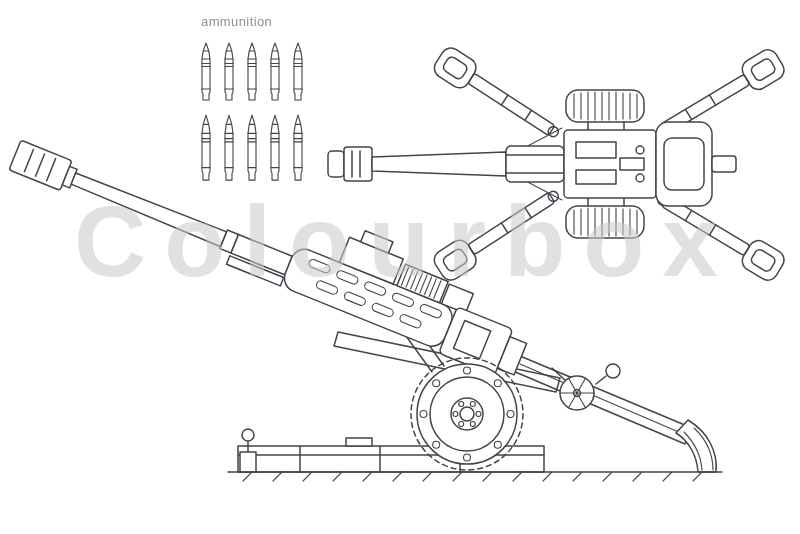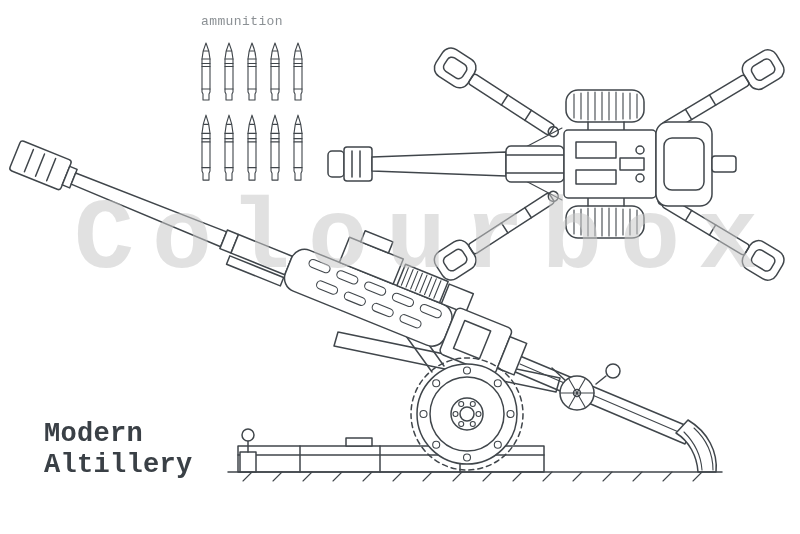--- a/index.html
+++ b/index.html
@@ -1,18 +1,18 @@
 <!DOCTYPE html>
 <html style="--line: #40464b; --wm-color: rgba(201,201,201,0.55); --title-color: #3a4046; --ammo-label-color: #8b9094;"><head>
 <meta charset="utf-8">
 <style>
   html,body{margin:0;padding:0;background:#ffffff;}
   .stage{
     position:relative;width:800px;height:534px;background:#ffffff;
-    overflow:hidden;font-family:Liberation Mono, monospace;
+    overflow:hidden;font-family:Liberation Sans, sans-serif;
   }
   .artwork-svg{position:absolute;left:0;top:0;}
   
   .ln{stroke:var(--line,#40464b);fill:none;stroke-width:1.5;stroke-linejoin:round;stroke-linecap:round;}
   .lnf{stroke:var(--line,#40464b);fill:#ffffff;stroke-width:1.5;stroke-linejoin:round;}
   .thin{stroke-width:1.1;}
   .tread{stroke-dasharray:5 4;}
   .ammo-label{
     position:absolute;left:201px;top:14px;
     font-size:13px;color:var(--ammo-label-color,#8b9094);letter-spacing:.4px;
@@ -204,18 +204,14 @@
         <path d="M228 472 H722"></path>
         <path class="thin" d="M252 472l-9 9M282 472l-9 9M312 472l-9 9M342 472l-9 9M372 472l-9 9M402 472l-9 9M432 472l-9 9M462 472l-9 9M492 472l-9 9M522 472l-9 9M552 472l-9 9M582 472l-9 9M612 472l-9 9M642 472l-9 9M672 472l-9 9M702 472l-9 9"></path>
       </g>
     </g>
   </svg>
 
   <div class="ammo-label">ammunition</div>
 
   <div class="watermark">Colourbox</div>
 
-  <div class="title">
-    <div>Modern</div>
-    <div>Altillery</div>
-  </div>
 
 </div>
 
 </body></html>

